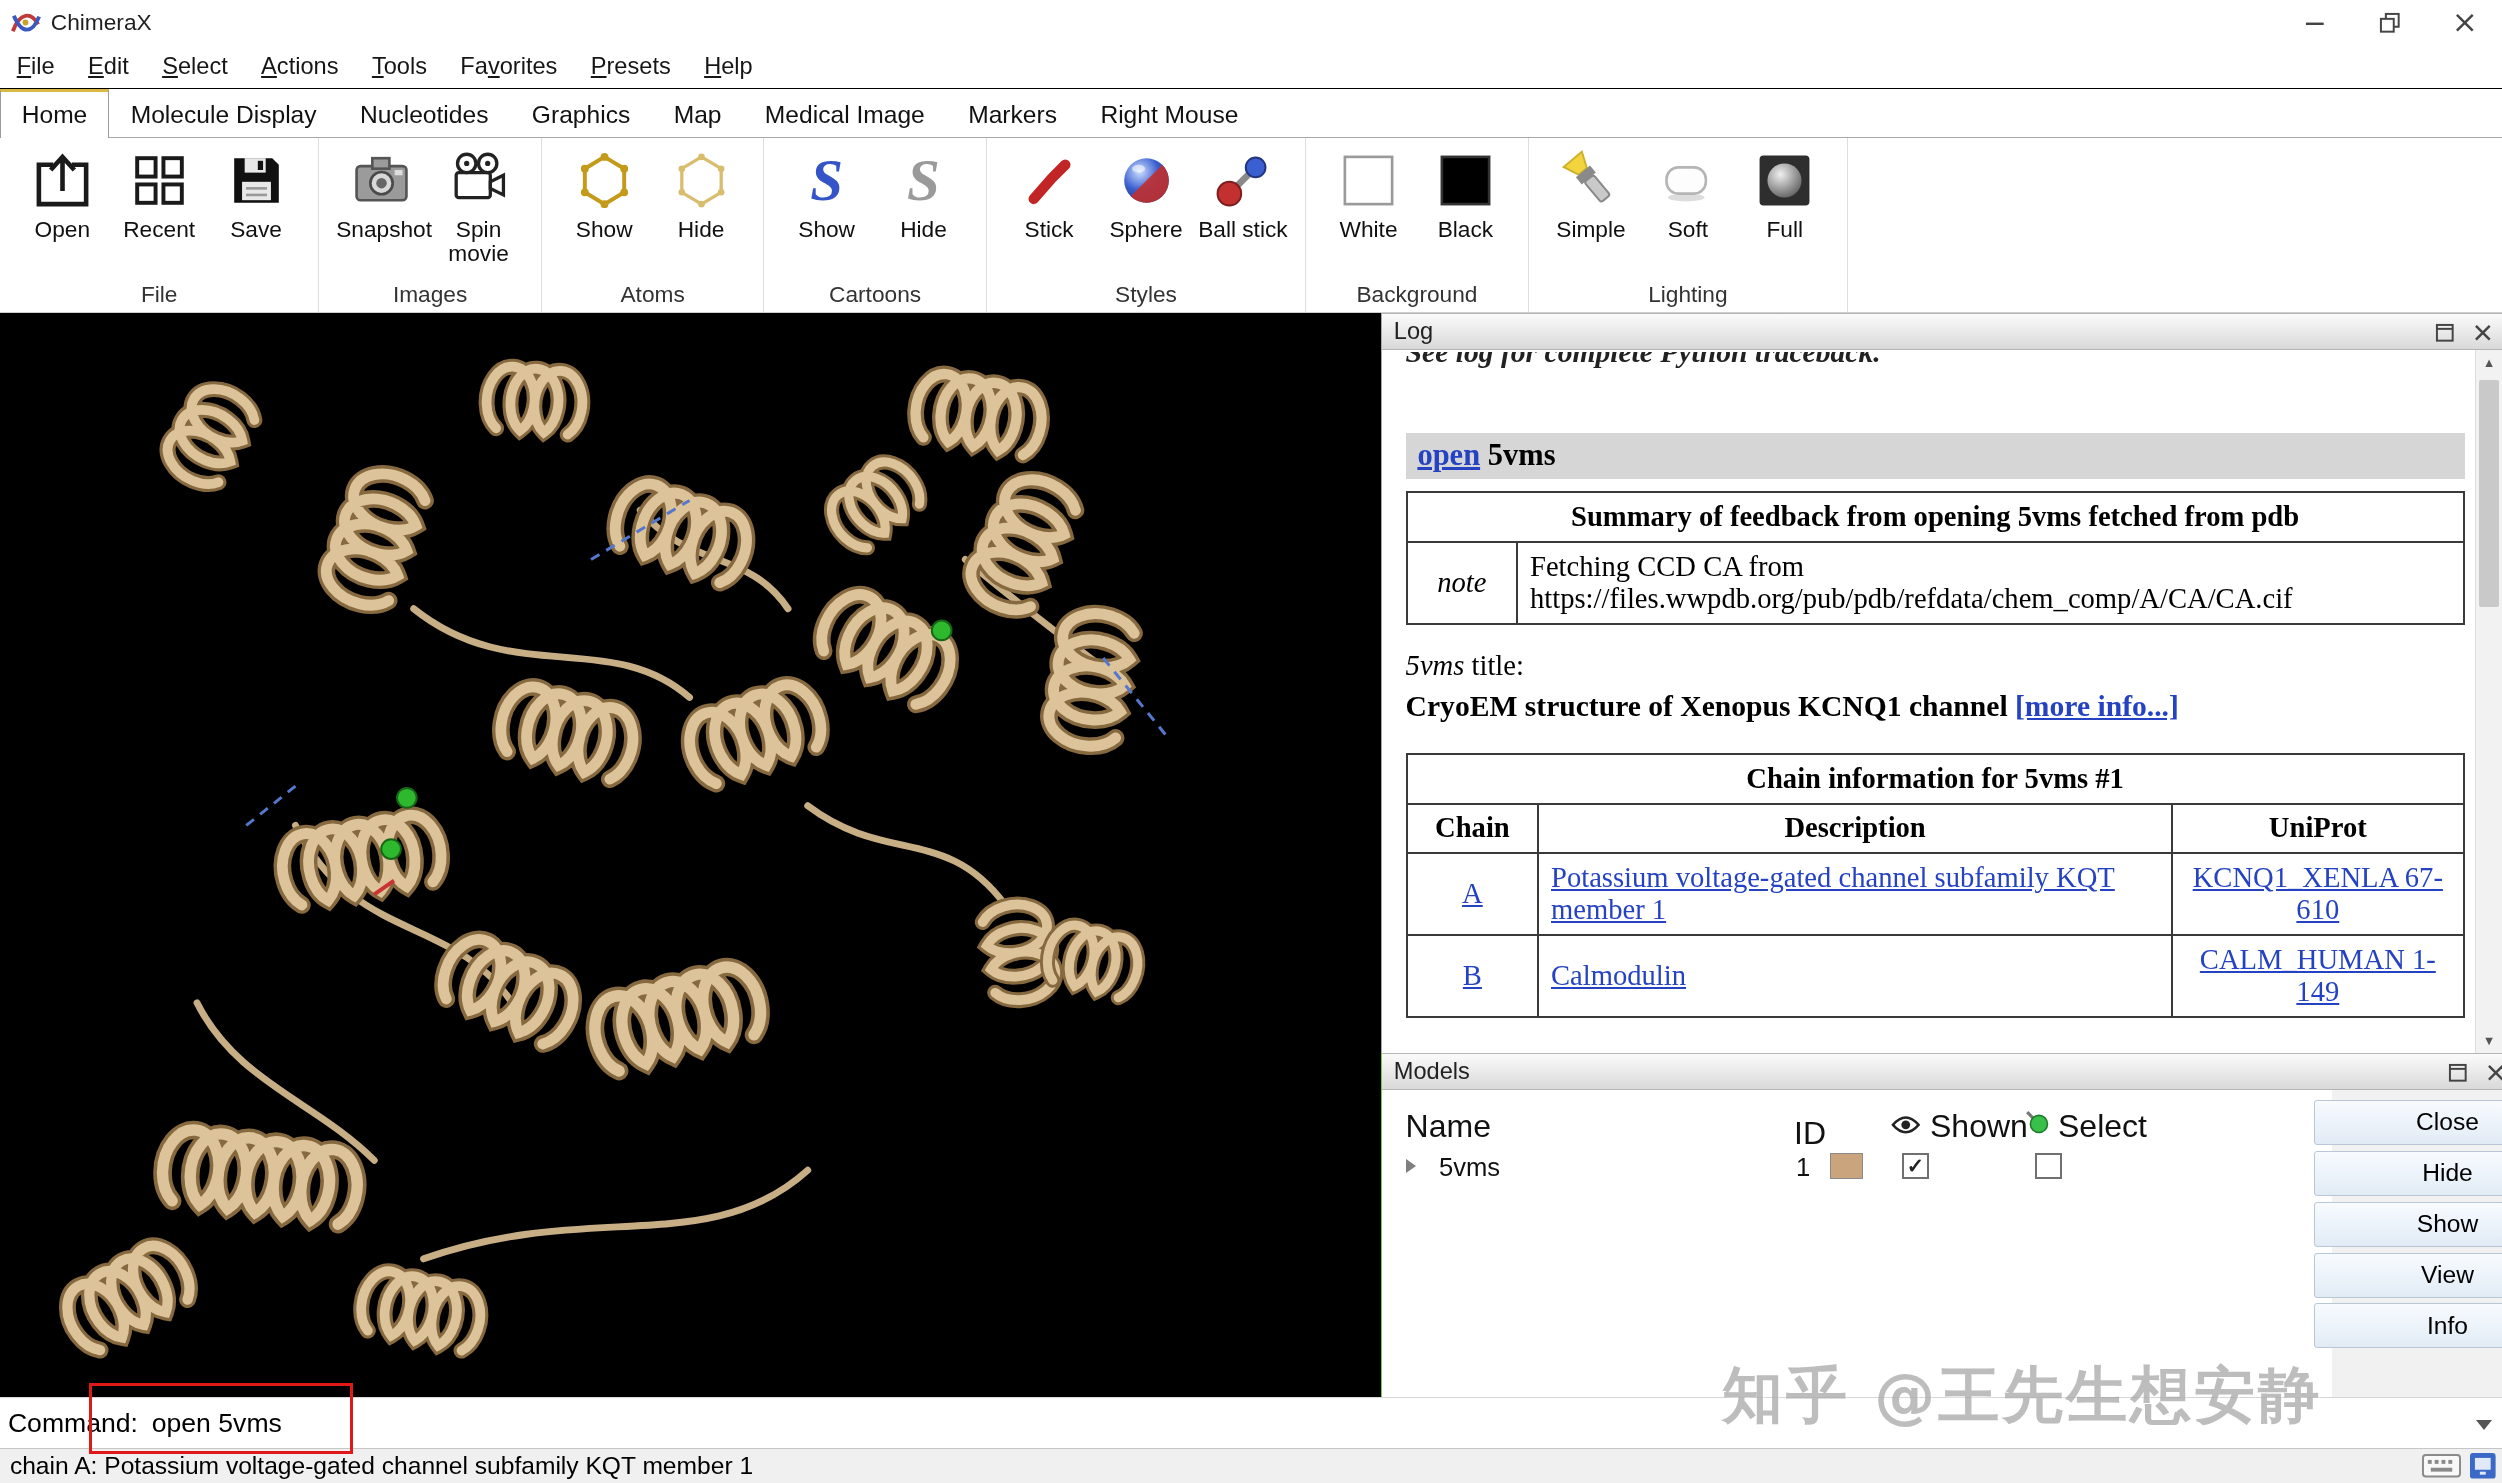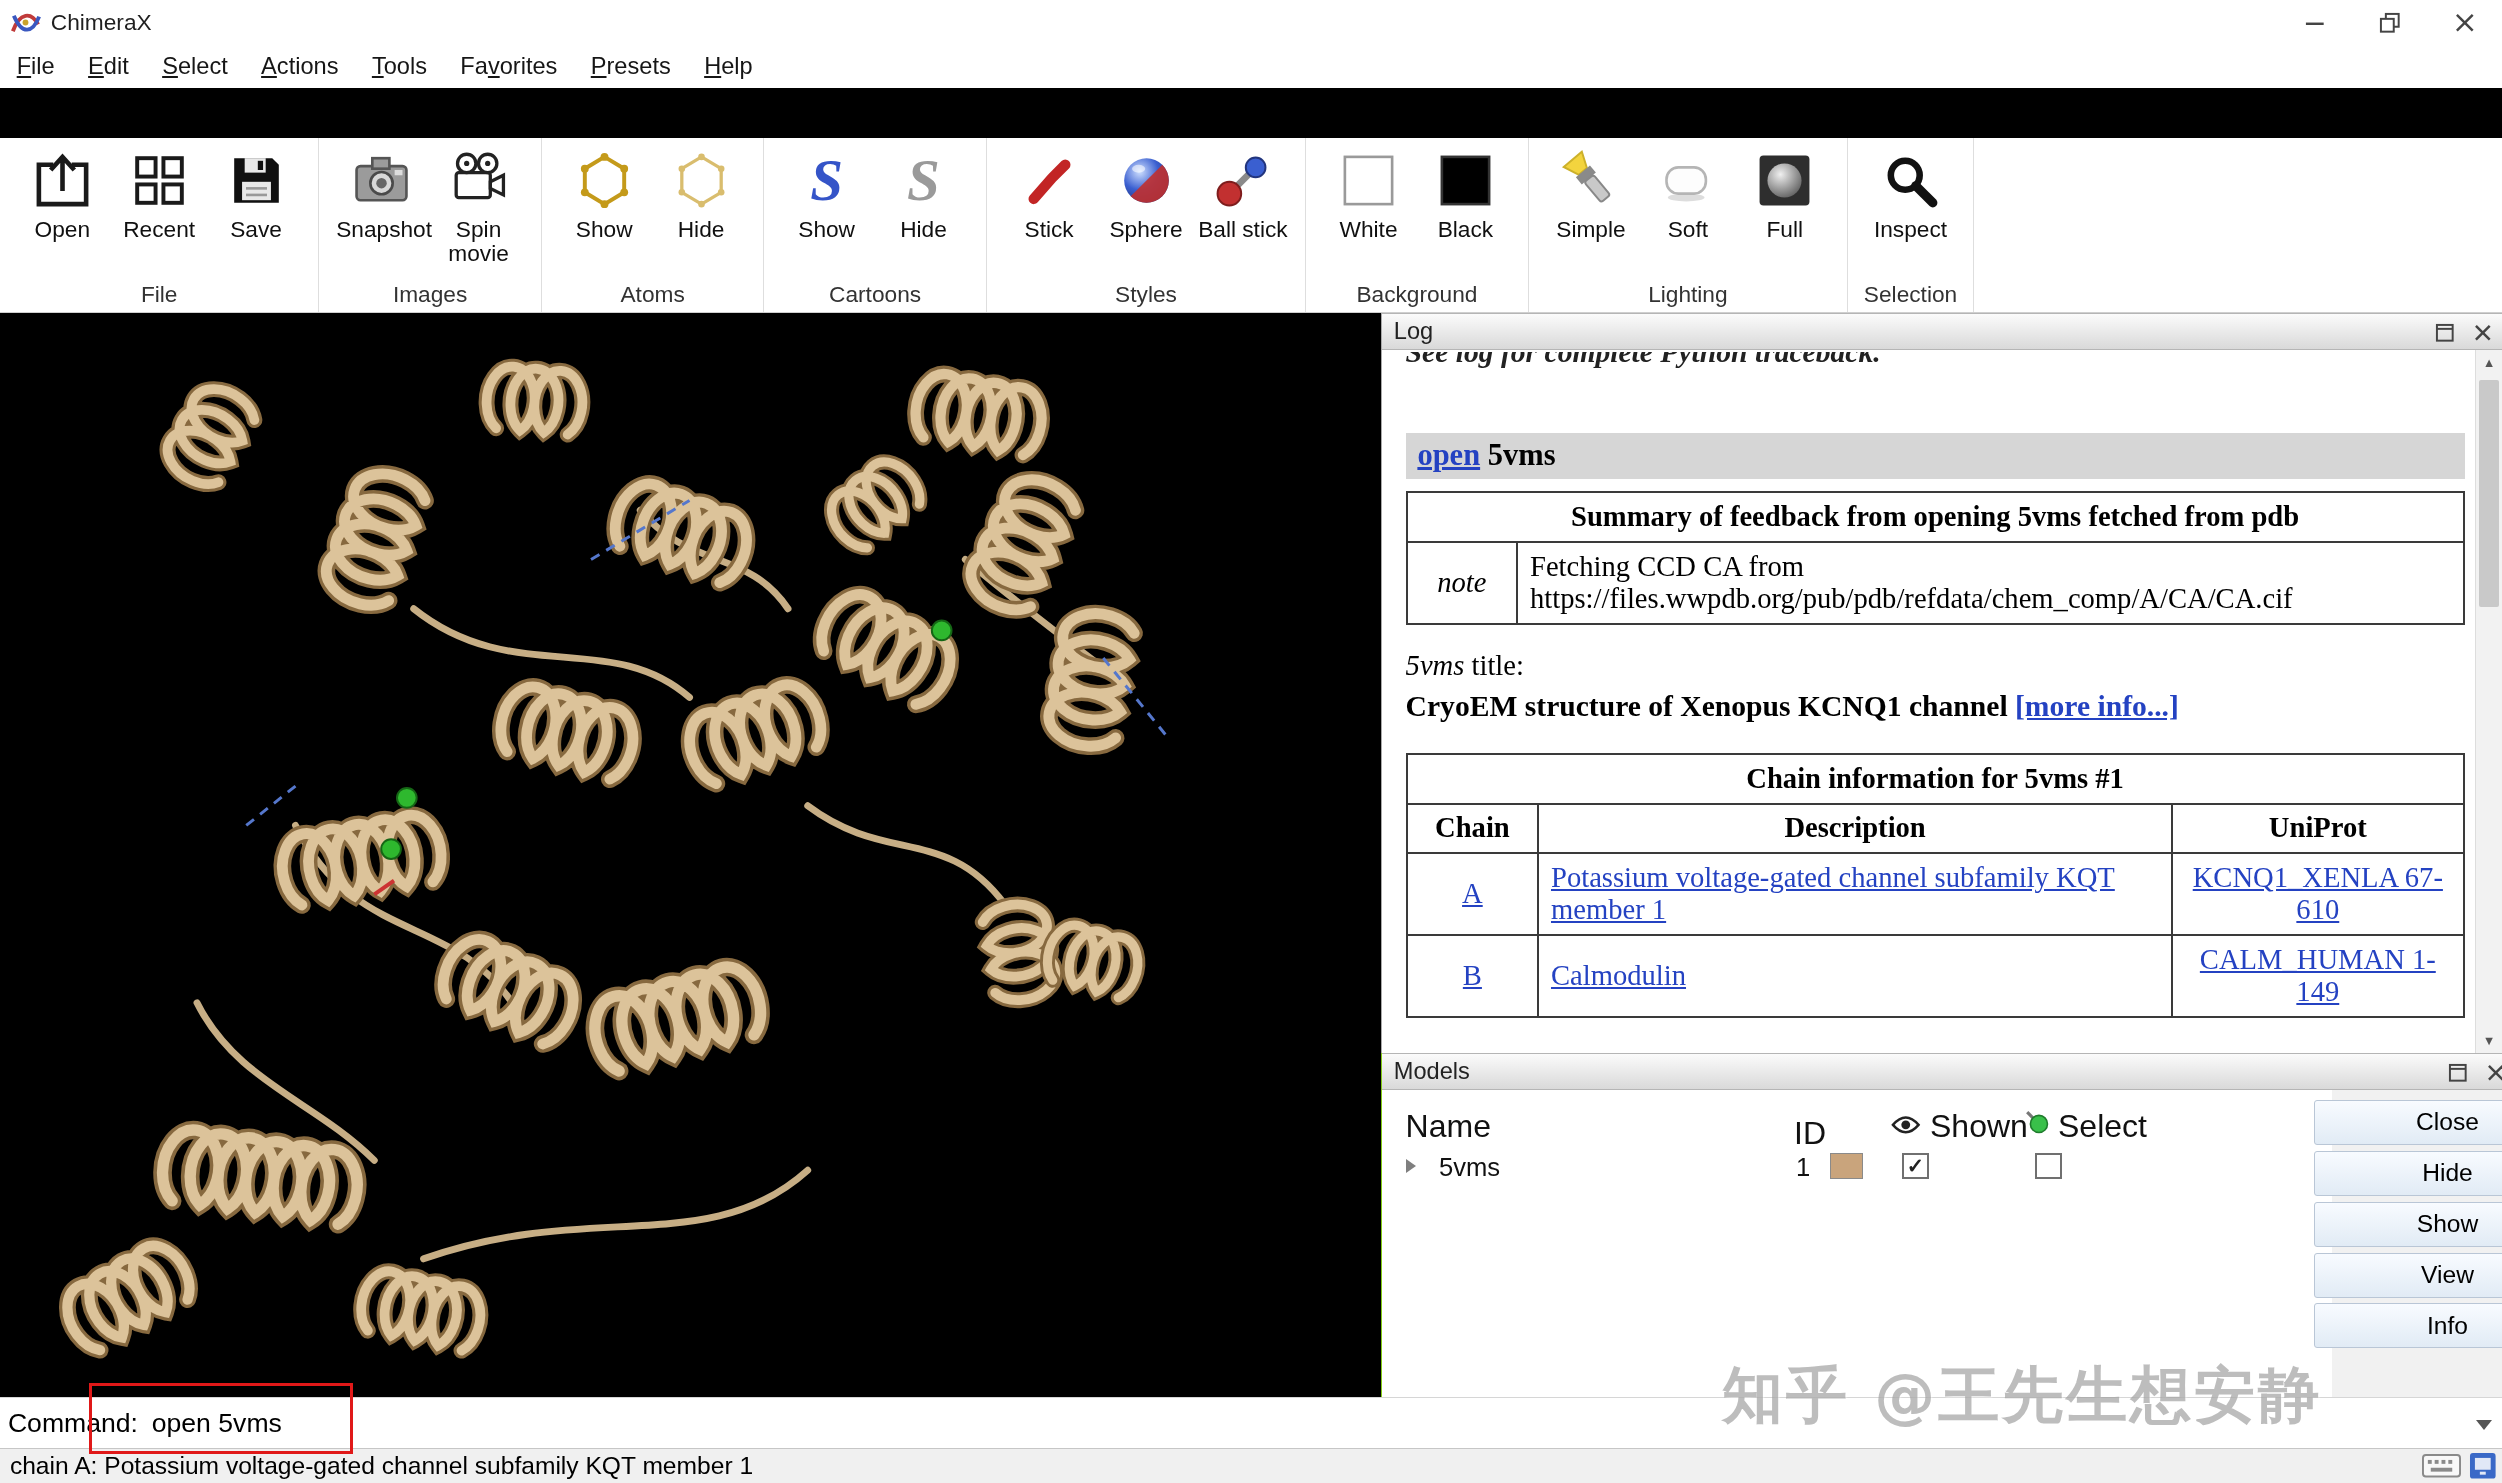--- a/index.html
+++ b/index.html
@@ -126,20 +126,30 @@
     <span class="menu-item"><u>F</u>ile</span>
     <span class="menu-item"><u>E</u>dit</span>
     <span class="menu-item"><u>S</u>elect</span>
     <span class="menu-item"><u>A</u>ctions</span>
     <span class="menu-item"><u>T</u>ools</span>
     <span class="menu-item">Fa<u>v</u>orites</span>
     <span class="menu-item"><u>P</u>resets</span>
     <span class="menu-item"><u>H</u>elp</span>
   </div>
 
+  <div class="tabbar">
+    <div class="tab active">Home</div>
+    <div class="tab">Molecule Display</div>
+    <div class="tab">Nucleotides</div>
+    <div class="tab">Graphics</div>
+    <div class="tab">Map</div>
+    <div class="tab">Medical Image</div>
+    <div class="tab">Markers</div>
+    <div class="tab">Right Mouse</div>
+  </div>
 
   <div class="ribbon">
 
     <div class="rgroup">
       <div class="rbuttons">
         <div class="rbtn">
           <span class="ricon">
             <svg width="63" height="63" viewBox="0 0 48 48">
                 <path d="M17 12 H6 V42 H42 V12 H31" fill="none" stroke="#1a1a1a" stroke-width="3.5"></path>
                 <path d="M24 32 V8 M15 16 L24 6 L33 16" fill="none" stroke="#1a1a1a" stroke-width="3.5"></path>
@@ -364,34 +374,20 @@
                 <rect x="5" y="5" width="38" height="38" rx="3" fill="#2e2e2e"></rect>
                 <circle cx="24" cy="24" r="13" fill="url(#gfull)"></circle>
               </svg>
           </span>
           <span class="rlabel">Full</span>
         </div>
       </div>
       <div class="rgroup-label">Lighting</div>
     </div>
 
-    <div class="rgroup">
-      <div class="rbuttons">
-        <div class="rbtn">
-          <span class="ricon">
-            <svg width="63" height="63" viewBox="0 0 48 48">
-                <circle cx="20" cy="20" r="11" fill="none" stroke="#111" stroke-width="5"></circle>
-                <line x1="28" y1="28" x2="41" y2="41" stroke="#111" stroke-width="7" stroke-linecap="round"></line>
-              </svg>
-          </span>
-          <span class="rlabel">Inspect</span>
-        </div>
-      </div>
-      <div class="rgroup-label">Selection</div>
-    </div>
   </div>
 
   <div class="viewport">
     <svg id="protein-svg" width="1381" height="1084" viewBox="0 0 1402 1100">
         <path d="M420 300 C520 380 620 320 700 390" fill="none" stroke="#c7ae85" stroke-width="7" stroke-linecap="round"></path>
         <path d="M300 520 C360 640 460 610 520 700" fill="none" stroke="#c7ae85" stroke-width="7" stroke-linecap="round"></path>
         <path d="M820 500 C900 560 960 520 1020 600" fill="none" stroke="#c7ae85" stroke-width="7" stroke-linecap="round"></path>
         <path d="M430 960 C600 900 720 960 820 870" fill="none" stroke="#c7ae85" stroke-width="7" stroke-linecap="round"></path>
         <path d="M650 200 C700 260 760 240 800 300" fill="none" stroke="#c7ae85" stroke-width="7" stroke-linecap="round"></path>
         <path d="M200 700 C240 780 320 800 380 860" fill="none" stroke="#c7ae85" stroke-width="7" stroke-linecap="round"></path>

